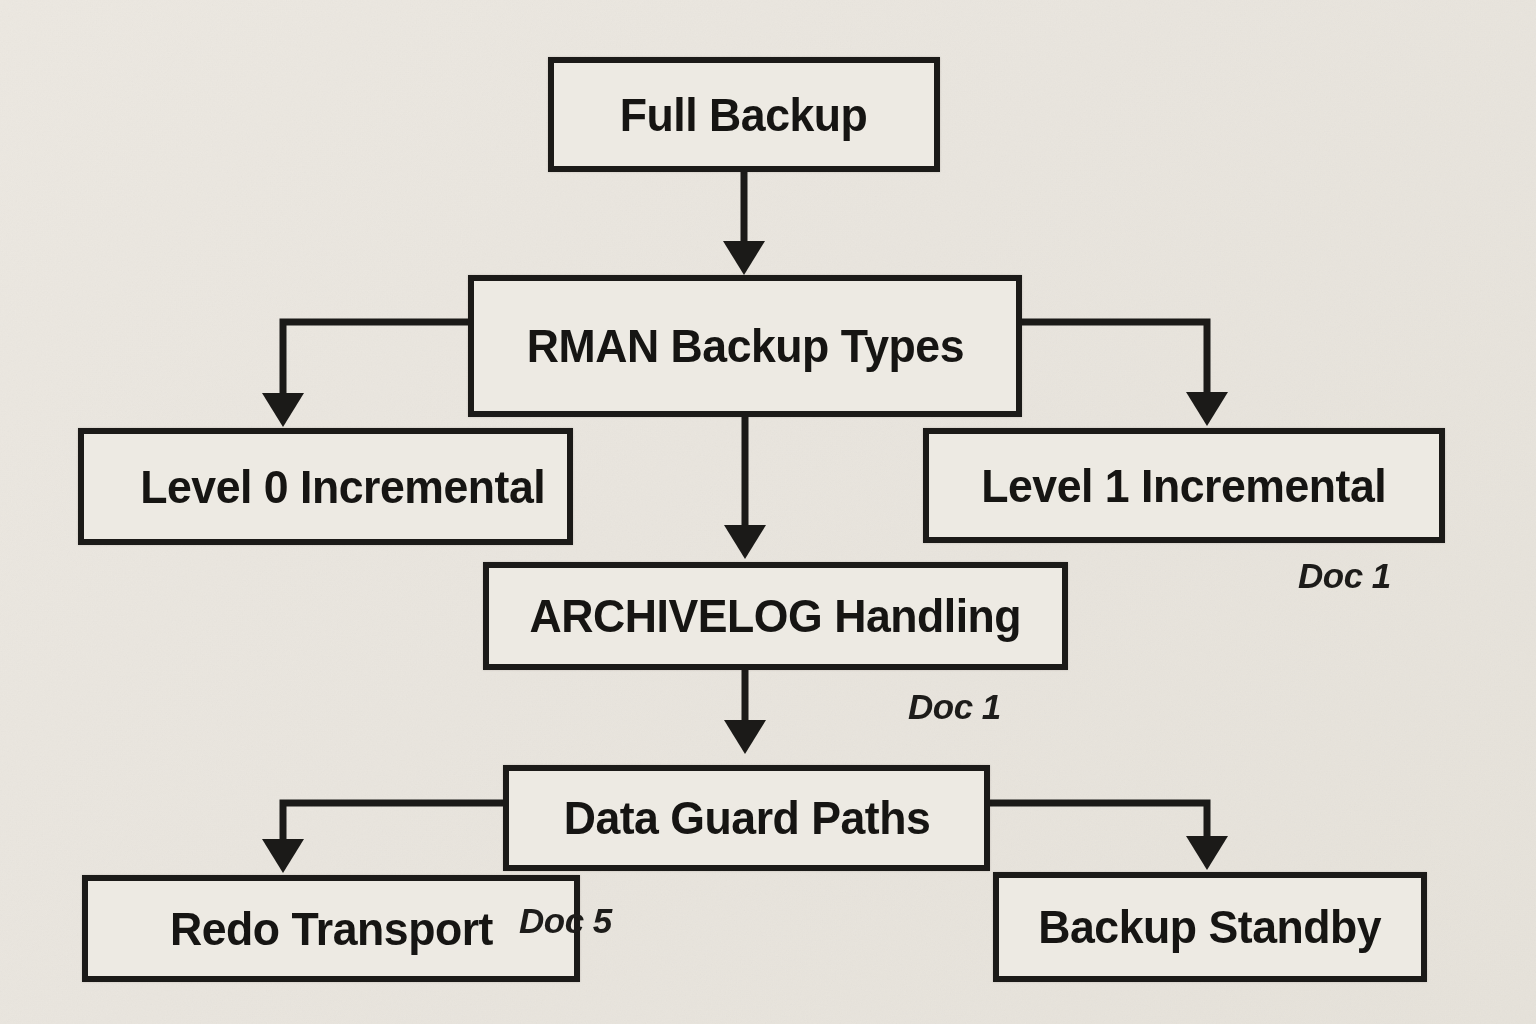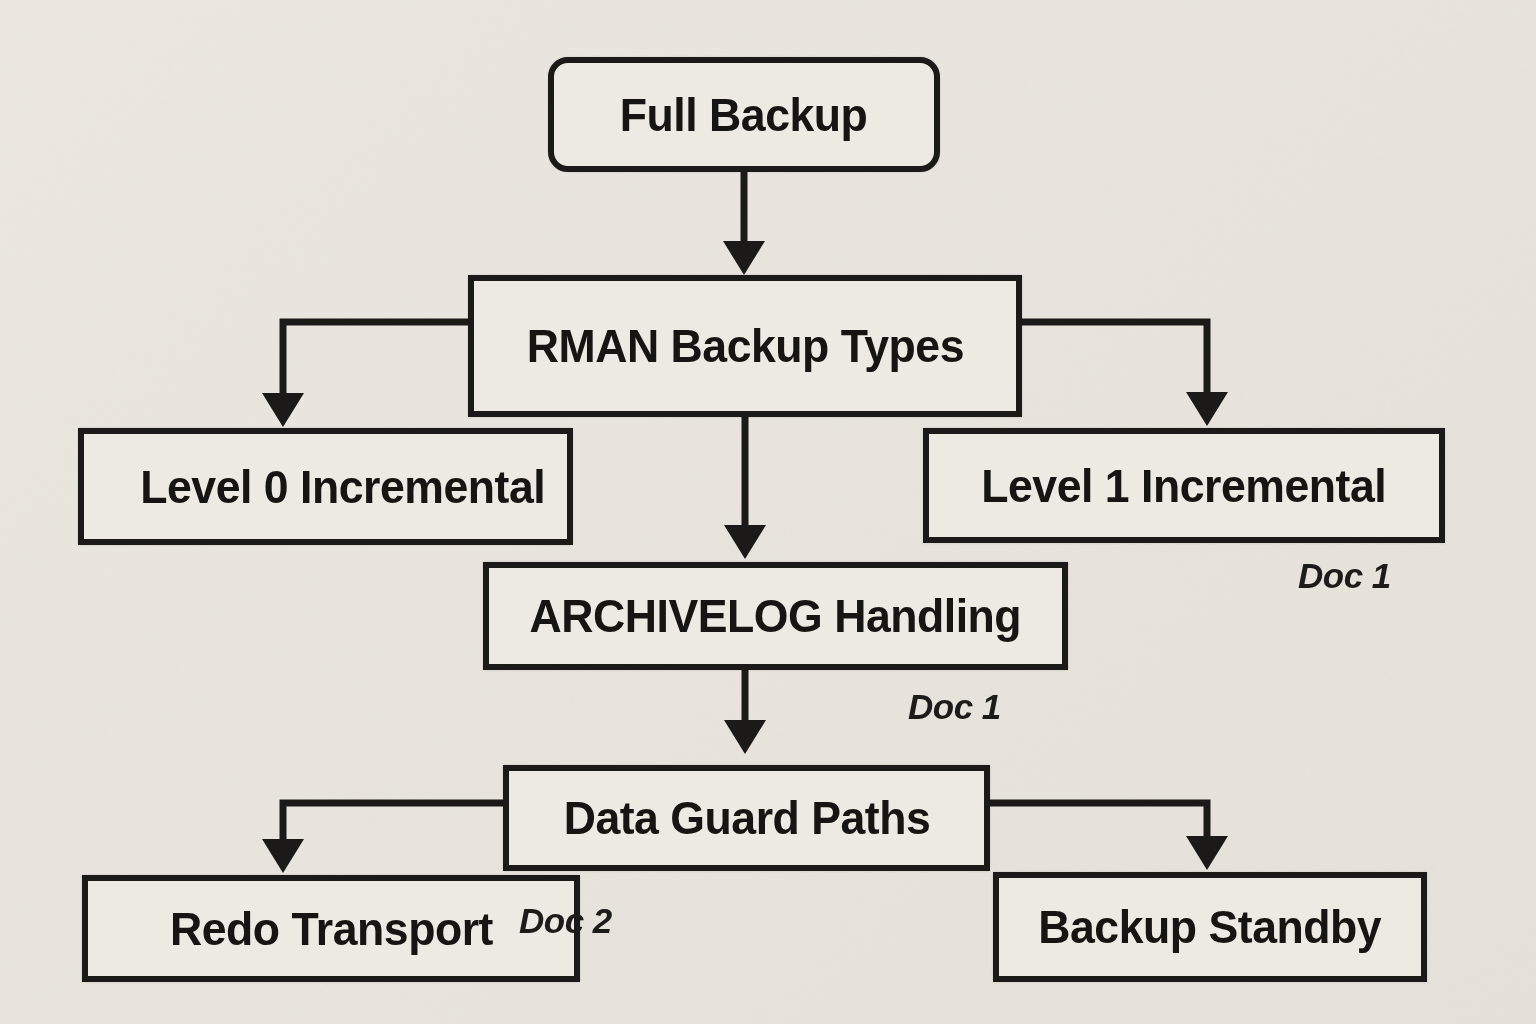--- a/index.html
+++ b/index.html
@@ -111,21 +111,21 @@
       <path d="M506 803 L283 803 L283 842"></path>
       <polygon points="262,839 304,839 283,873"></polygon>
     </g>
 
     <g>
       <path d="M987 803 L1207 803 L1207 839"></path>
       <polygon points="1186,836 1228,836 1207,870"></polygon>
     </g>
   </svg>
 
-  <div class="node" style="left:548px; top:57px; width:392px; height:115px;border-radius:20px;">
+  <div class="node" style="left:548px; top:57px; width:392px; height:115px;">
     <span class="node-label">Full Backup</span>
   </div>
 
   <div class="node" style="left:468px; top:275px; width:554px; height:142px;">
     <span class="node-label">RMAN Backup Types</span>
   </div>
 
   <div class="node" style="left:78px; top:428px; width:495px; height:117px;padding-left:35px;">
     <span class="node-label">Level 0 Incremental</span>
   </div>
@@ -147,15 +147,15 @@
   </div>
 
   <div class="node" style="left:993px; top:872px; width:434px; height:110px;justify-content:center;">
     <span class="node-label">Backup Standby</span>
   </div>
 
   <div class="doc-note" style="left:1298px; top:556px;">Doc 1</div>
 
   <div class="doc-note" style="left:908px; top:687px;">Doc 1</div>
 
-  <div class="doc-note" style="left:519px; top:901px;">Doc 2</div>
+  <div class="doc-note" style="left:519px; top:901px;">Doc 5</div>
 
 </div>
 
 </body></html>

